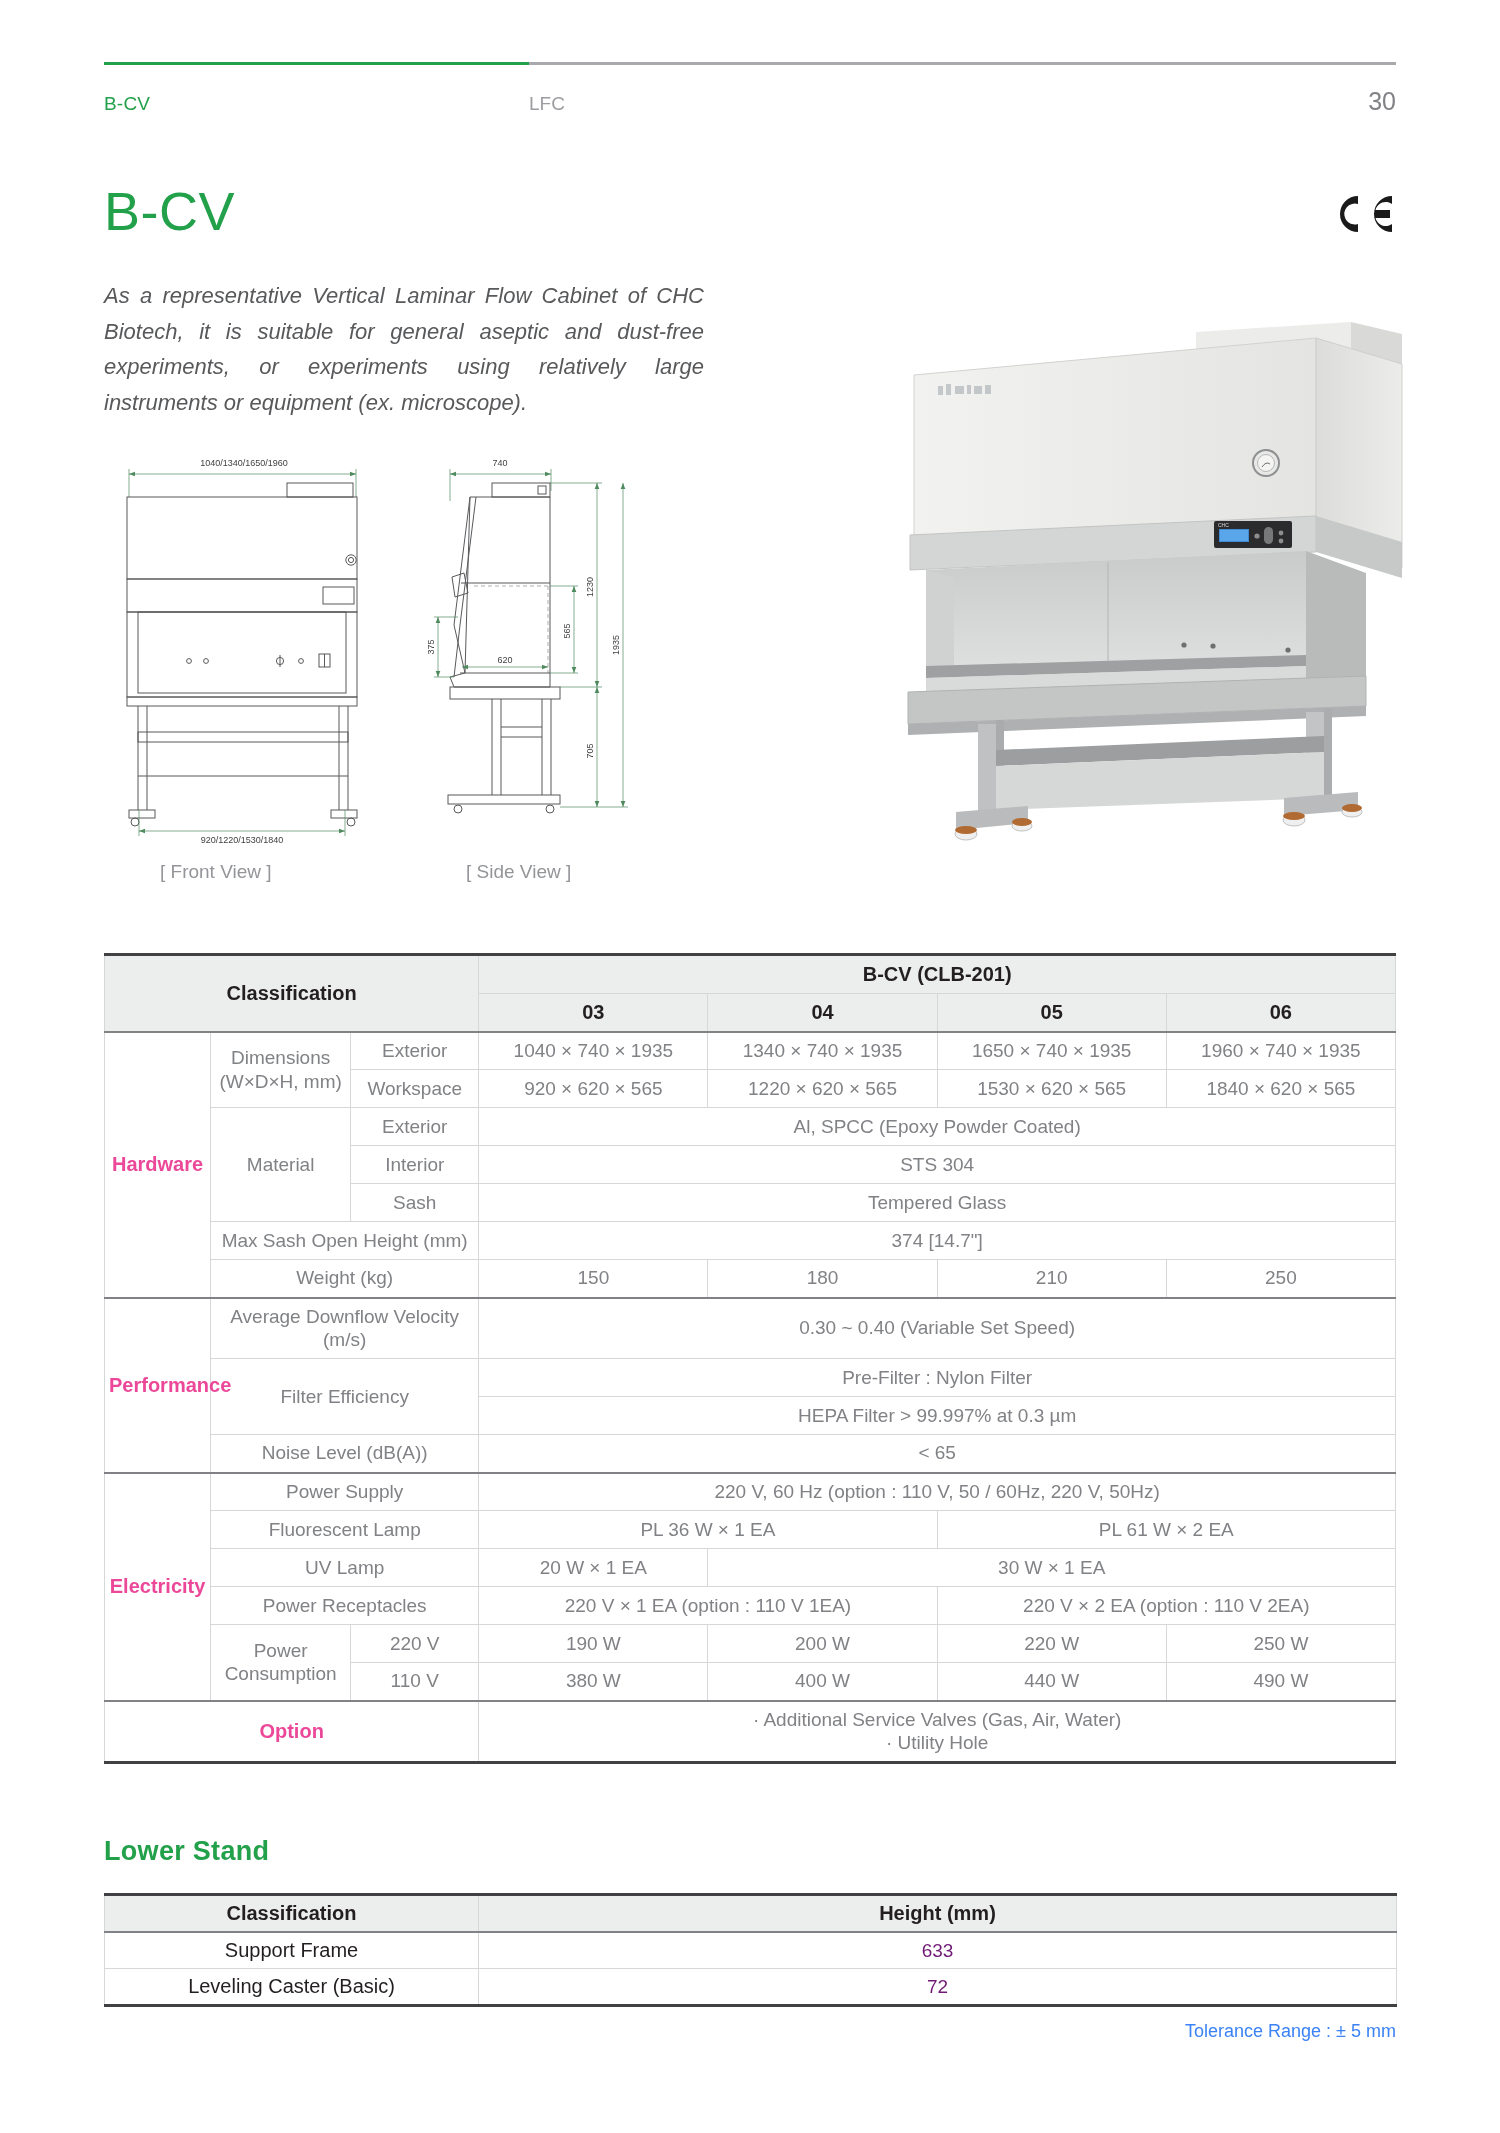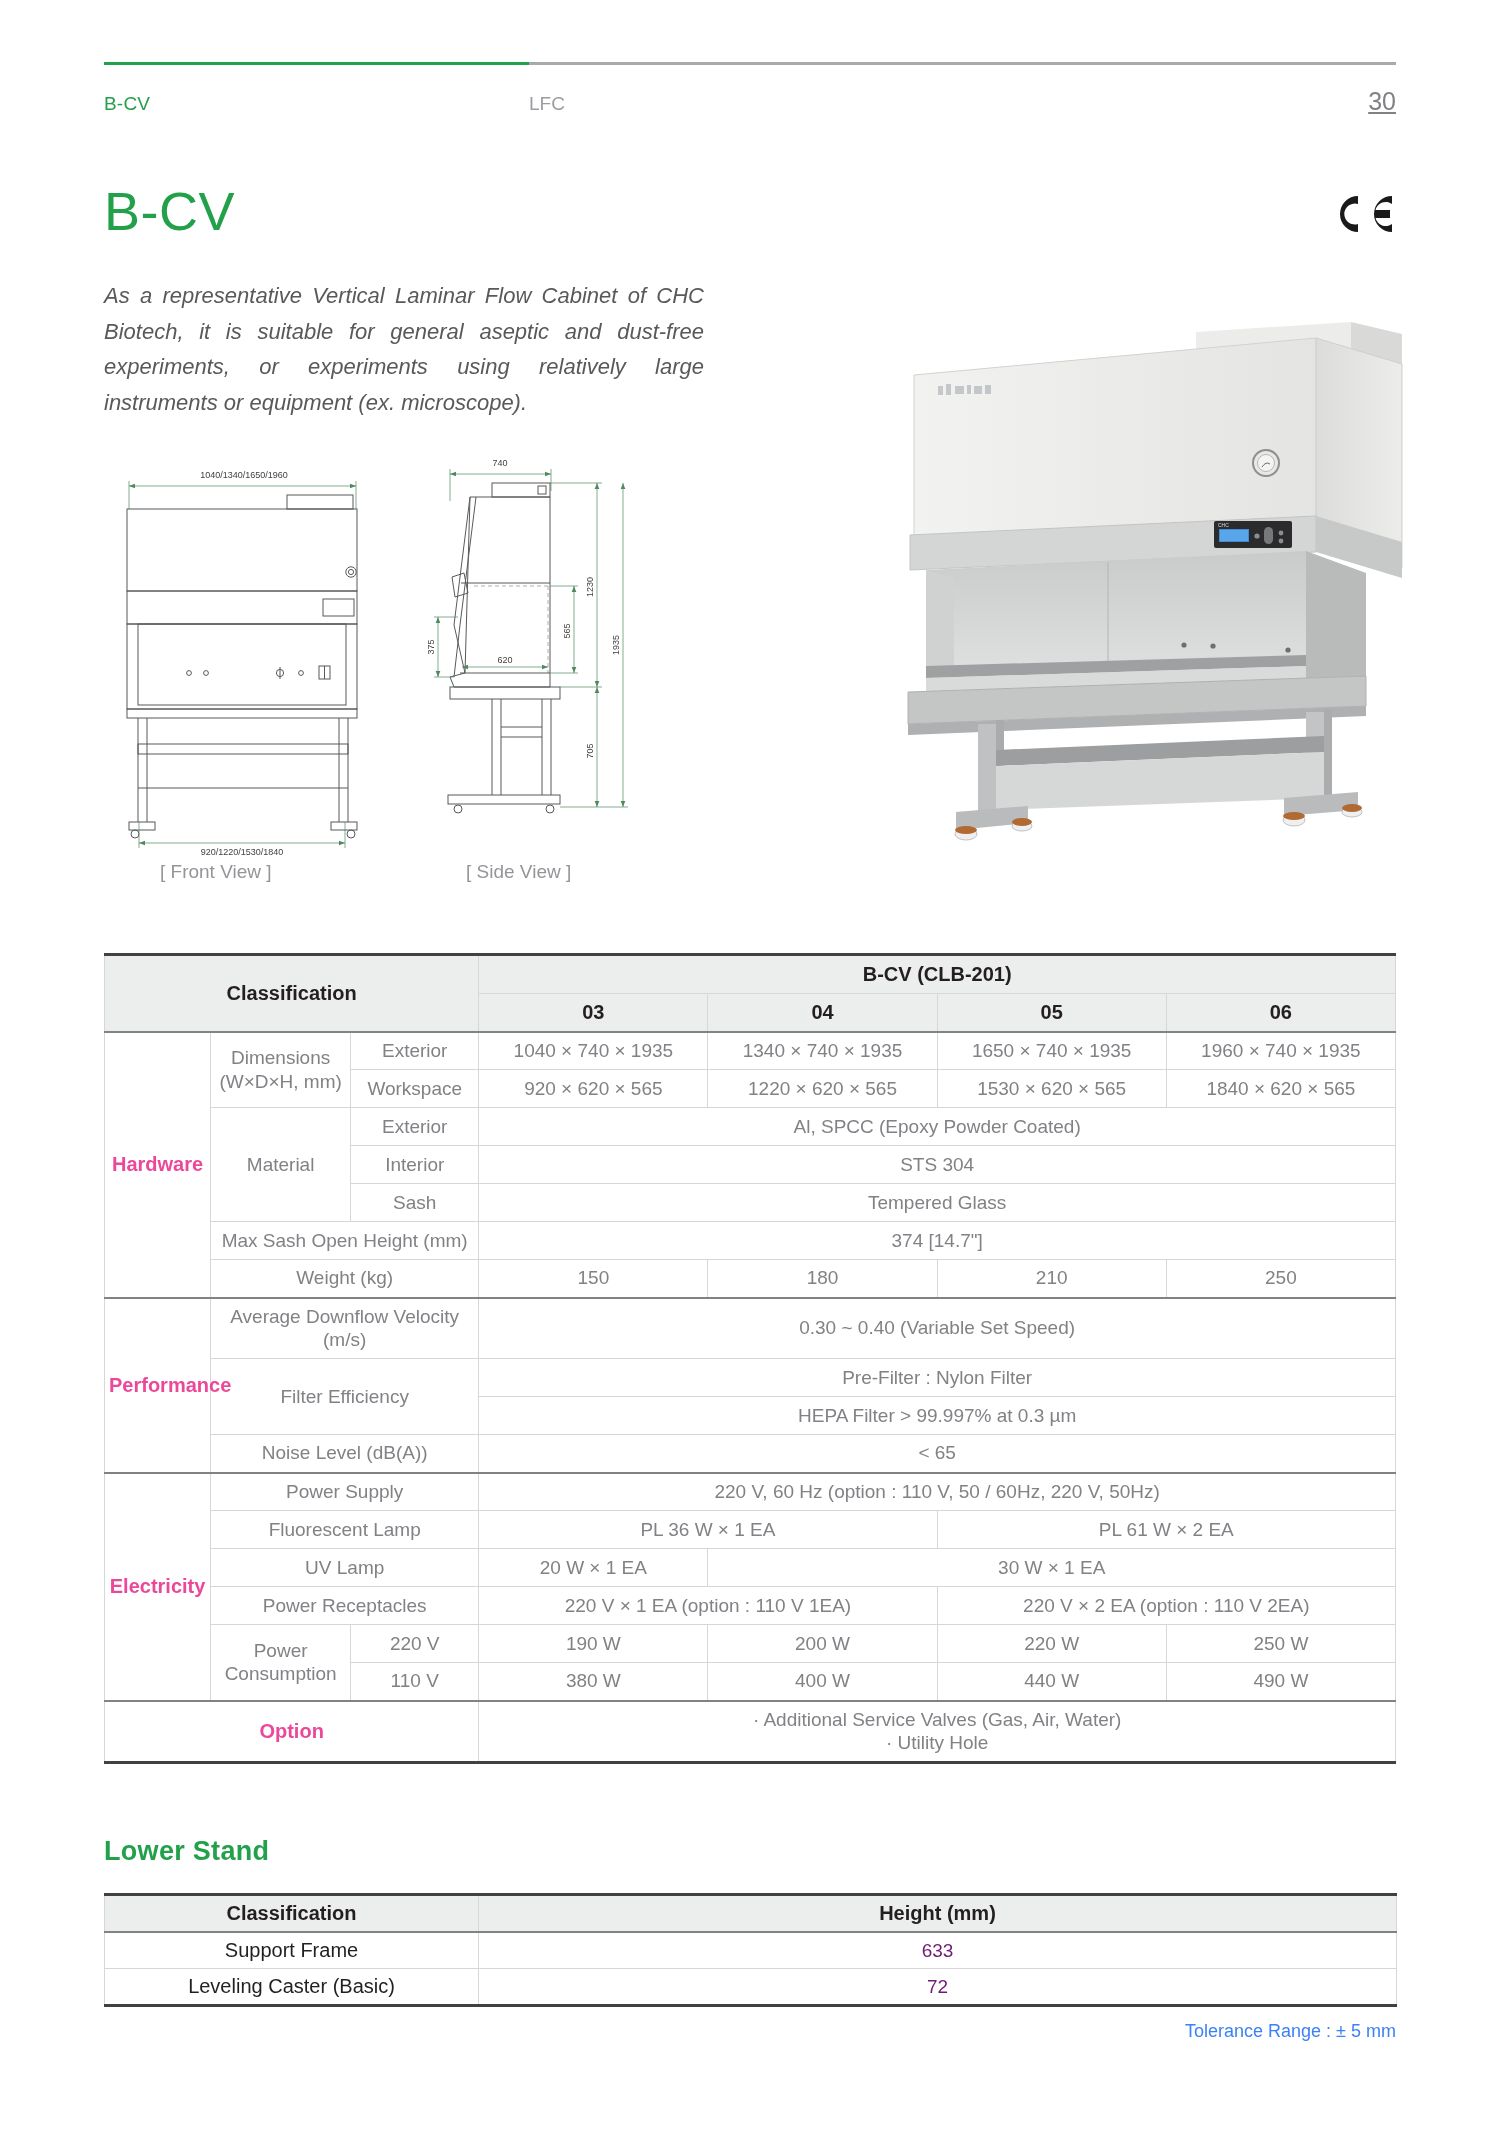--- a/index.html
+++ b/index.html
@@ -11,39 +11,39 @@
   }
   .page { position: relative; width: 1500px; height: 1890px; padding: 0 104px; }
 
   
   .runhead { position: relative; padding-top: 62px; }
   .runhead-rule { position: relative; height: 3px; background: #a7a9ac; }
   .runhead-rule .green { position: absolute; left: 0; top: 0; width: 425px; height: 3px; background: #22a04a; }
   .runhead-row { display: flex; align-items: baseline; margin-top: 22px; }
   .runhead-left { color: #22a04a; font-size: 19px; letter-spacing: .2px; width: 425px; }
   .runhead-mid { color: #9b9da0; font-size: 19px; flex: 1; }
-  .runhead-page { color: #808285; font-size: 25px; text-decoration: underline; }
+  .runhead-page { color: #808285; font-size: 25px; }
 
   
   .title-row { position: relative; margin-top: 68px; }
   .title { color: #22a04a; font-size: 54px; font-weight: 400; letter-spacing: .5px; line-height: 1; }
   .ce-mark { position: absolute; right: 0; top: 8px; font-size: 0; }
   .ce-mark svg { display: block; }
 
   .intro {
     margin-top: 40px; width: 600px;
     font-size: 22px; line-height: 1.62; color: #58595b;
     text-align: justify;
     font-style: italic;
   }
 
   
   .drawings { position: relative; margin-top: 34px; height: 400px; }
   .dwg { position: absolute; }
-  .dwg-front { left: 7px; top: 12px; text-align: right; }
+  .dwg-front { left: 7px; top: 0; text-align: right; }
   .dwg-side  { left: 320px; top: 0; }
   .dwg svg { display: block; }
   .caption-row { position: relative; margin-top: 6px; height: 30px; }
   .caption { position: absolute; font-size: 19px; color: #939598; }
   .cap-front { left: 56px; }
   .cap-side  { left: 362px; }
 
   
   .photo { position: absolute; right: 74px; top: 320px; width: 530px; height: 530px; }
   .photo svg { display: block; }

